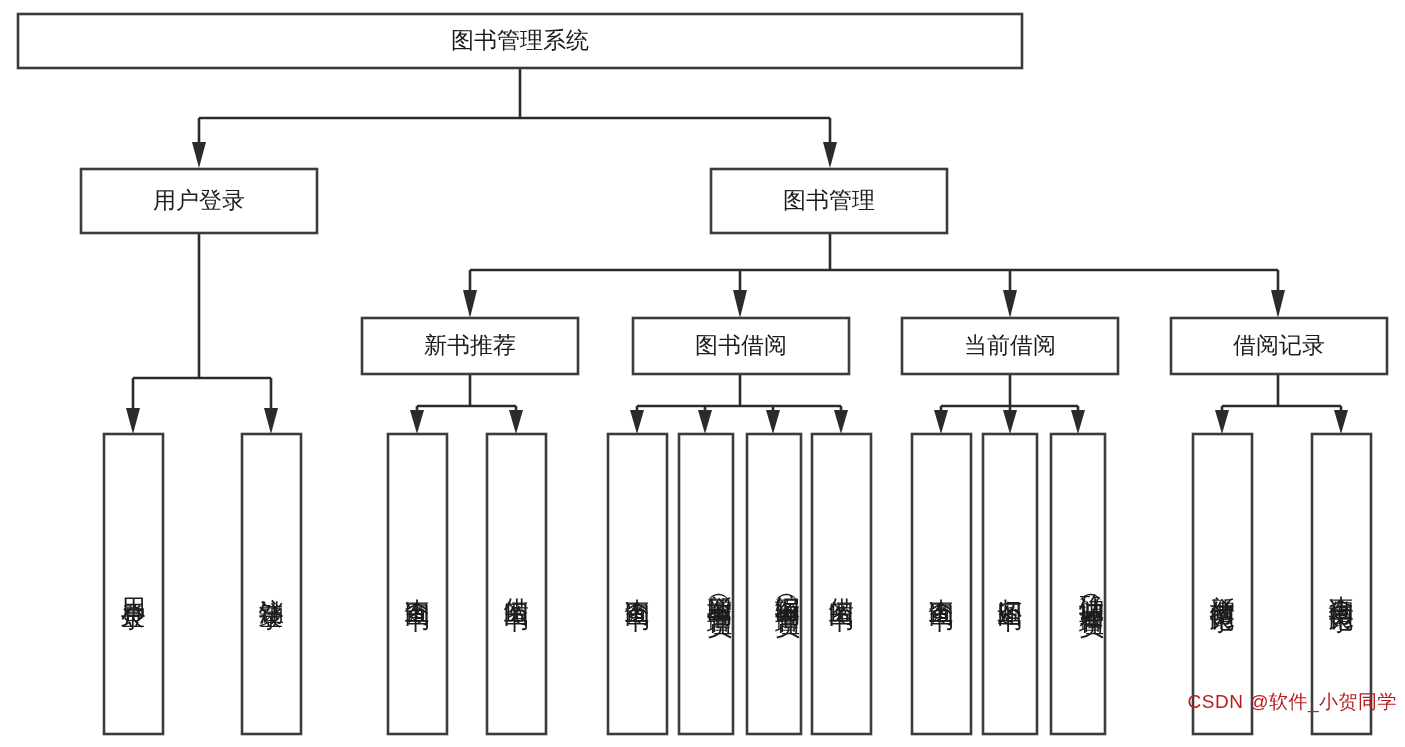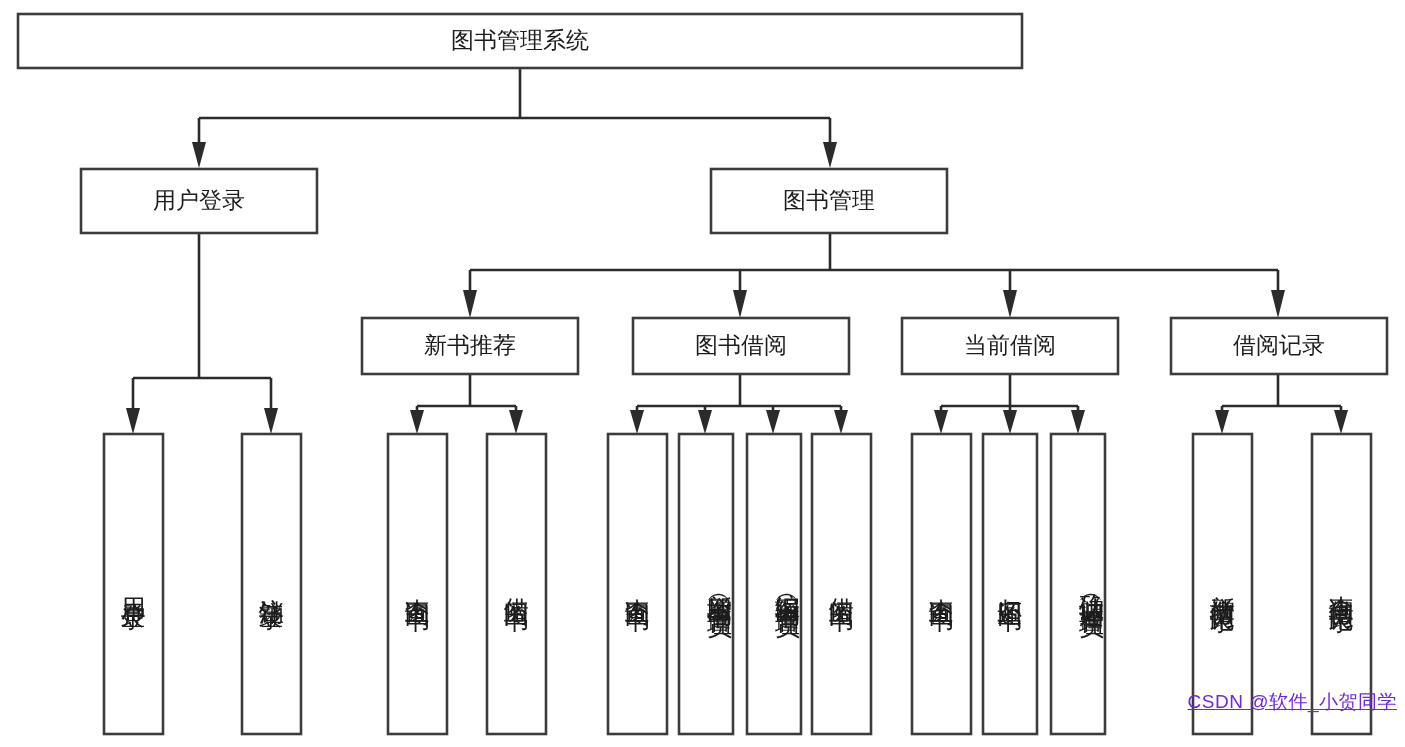--- a/index.html
+++ b/index.html
@@ -63,24 +63,23 @@
     justify-content: center;
     white-space: nowrap;
     pointer-events: none;
   }
   .watermark {
     position: absolute;
     right: 8px;
     bottom: 4px;
     font-family: "Liberation Sans", "DejaVu Sans", sans-serif;
     font-size: 19px;
-    color: #6d28d9;
+    color: #b91c1c;
     letter-spacing: 0.5px;
     white-space: nowrap;
-    text-decoration: underline;
   }
 </style>
 </head>
 <body>
 
 <div id="diagram-root">
 
   <svg class="diagram-canvas" viewBox="0 0 1405 747" xmlns="http://www.w3.org/2000/svg">
 
     <g>

